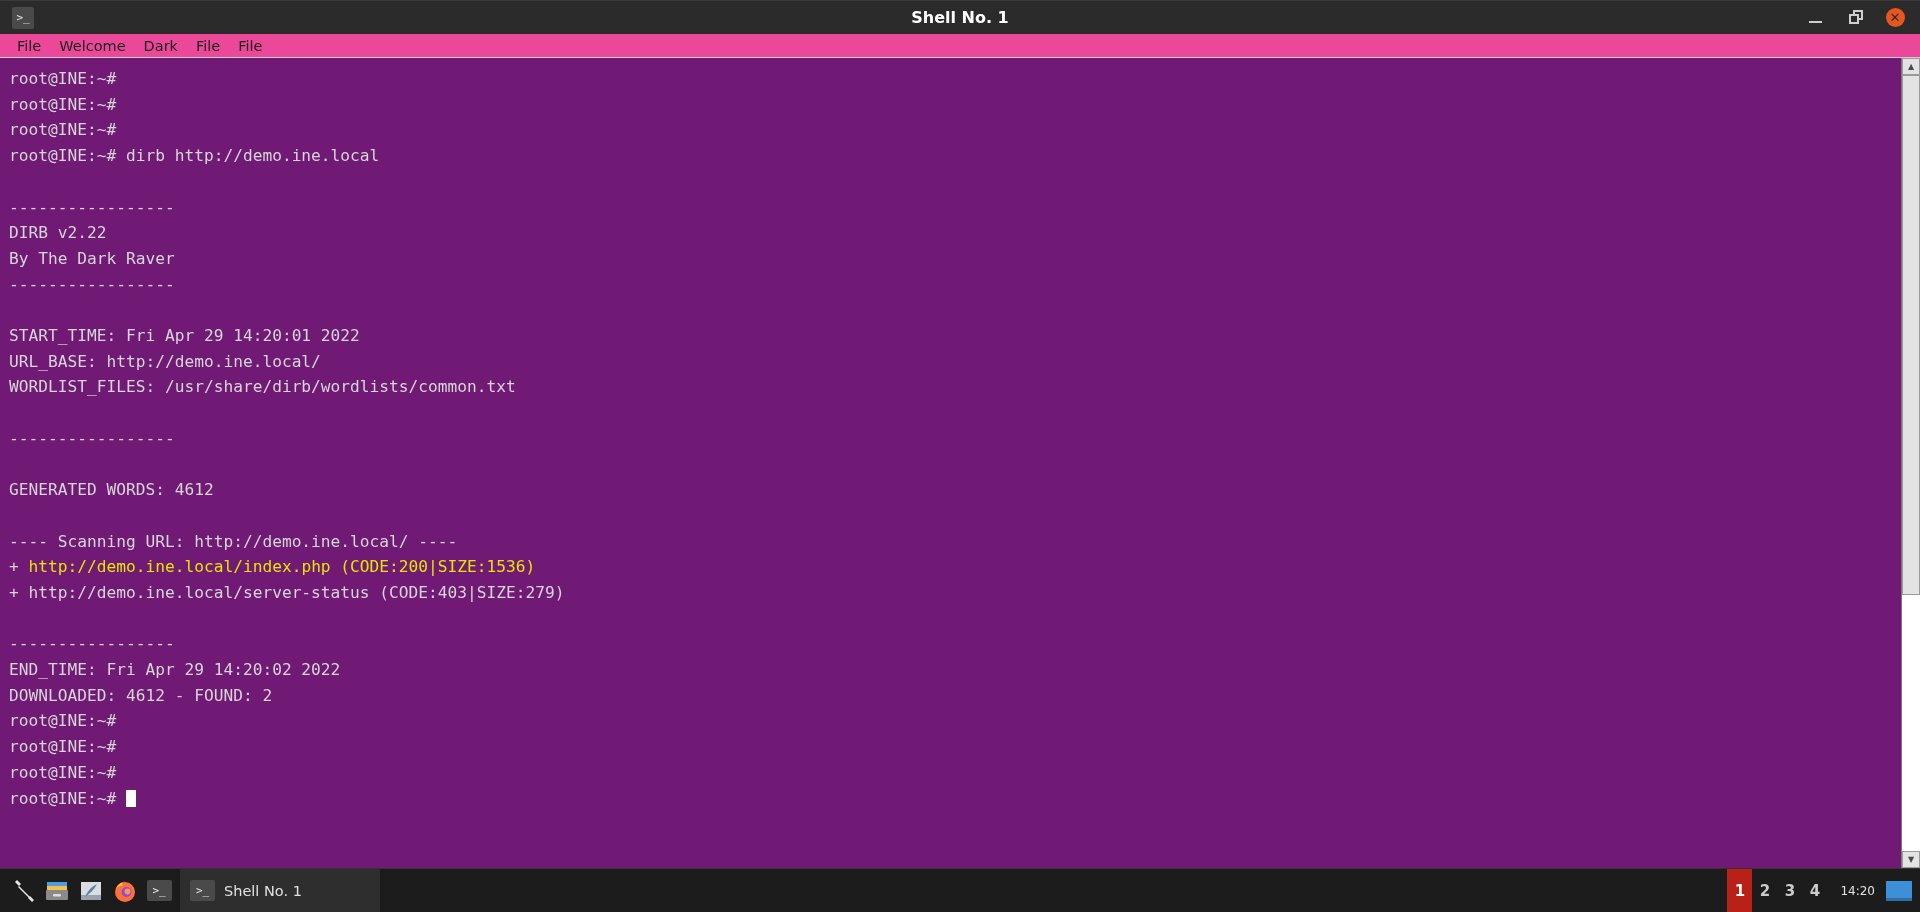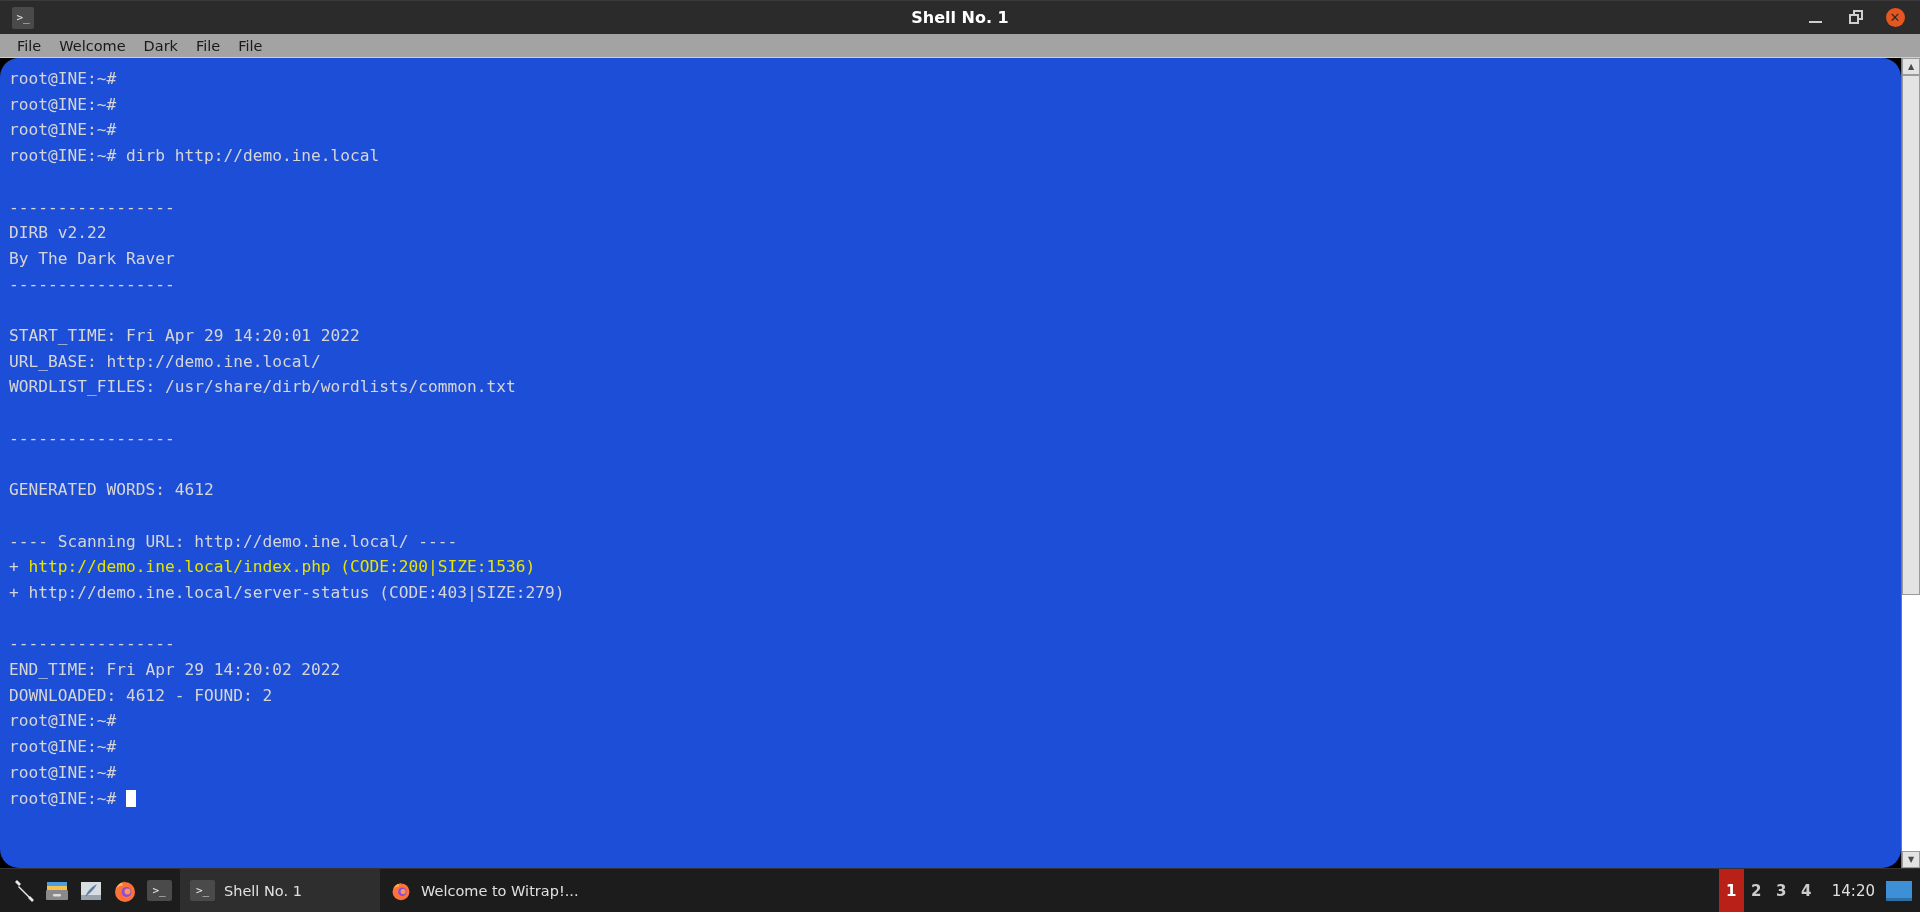--- a/index.html
+++ b/index.html
@@ -92,21 +92,21 @@
     font-weight: bold;
     line-height: 1;
     display: flex;
     align-items: center;
     justify-content: center;
   }
 
   
   .menubar {
     height: 24px;
-    background: #a3a3a3;
+    background: #ec4899;
     display: flex;
     align-items: center;
     padding-left: 8px;
     border-bottom: 1px solid #d0d0d0;
   }
   .menu-item {
     font-size: 14.5px;
     color: #1a1a1a;
     padding: 1px 9px;
     cursor: pointer;
@@ -115,30 +115,29 @@
 
   
   .terminal-wrap {
     position: relative;
     height: 810px;
     background: #000000;
     display: flex;
   }
   .terminal {
     flex: 1;
-    background: #1d4ed8;
+    background: #701a75;
     padding: 8px 0 0 9px;
     overflow: hidden;
     font-family: "DejaVu Sans Mono", monospace;
     font-size: 16.2px;
     line-height: 25.7px;
     color: #d6d6d6;
     white-space: pre;
     letter-spacing: 0px;
-    border-radius: 19px;
   }
   .term-line { min-height: 25.7px; }
   .yellow { color: #e5e500; }
   .cursor {
     display: inline-block;
     width: 10px;
     height: 17px;
     background: #ffffff;
     vertical-align: -3px;
   }
@@ -225,21 +224,21 @@
     align-items: center;
     justify-content: center;
     font-size: 15px;
     font-weight: bold;
     color: #cccccc;
     font-family: "DejaVu Sans", sans-serif;
     cursor: pointer;
   }
   .ws.active { background: #b82018; color: #ffffff; }
   .clock {
-    font-size: 15px;
+    font-size: 12px;
     color: #e0e0e0;
     padding: 0 11px 0 13px;
     font-family: "DejaVu Sans", sans-serif;
   }
   .show-desktop {
     width: 26px; height: 20px;
     background: #3d8fd6;
     border-bottom: 3px solid #2c6fa8;
     margin-right: 8px;
     cursor: pointer;
@@ -339,31 +338,20 @@
       <span class="ico-term">&gt;_</span>
     </div>
   </div>
 
   <div class="task-buttons">
     <div class="task-btn active">
       <span class="ico-term">&gt;_</span>
       <span class="task-label">Shell No. 1</span>
     </div>
 
-    <div class="task-btn">
-      <span style="display:flex;">
-        <svg width="22" height="22" viewBox="0 0 26 26">
-          <circle cx="13" cy="14" r="10" fill="#ff7139"></circle>
-          <path d="M13 4 C8 4 4 8 4 13 C4 10 7 7 11 8 C9 5 12 3 13 4 Z" fill="#ffbd4f"></path>
-          <circle cx="14.5" cy="14" r="5" fill="#8a4fd6"></circle>
-          <circle cx="15.5" cy="13.5" r="3" fill="#ff9455"></circle>
-        </svg>
-      </span>
-      <span class="task-label">Welcome to Witrap!...</span>
-    </div>
   </div>
 
   <div class="tray">
     <div class="workspaces">
       <div class="ws active">1</div>
       <div class="ws">2</div>
       <div class="ws">3</div>
       <div class="ws">4</div>
     </div>
     <div class="clock">14:20</div>

